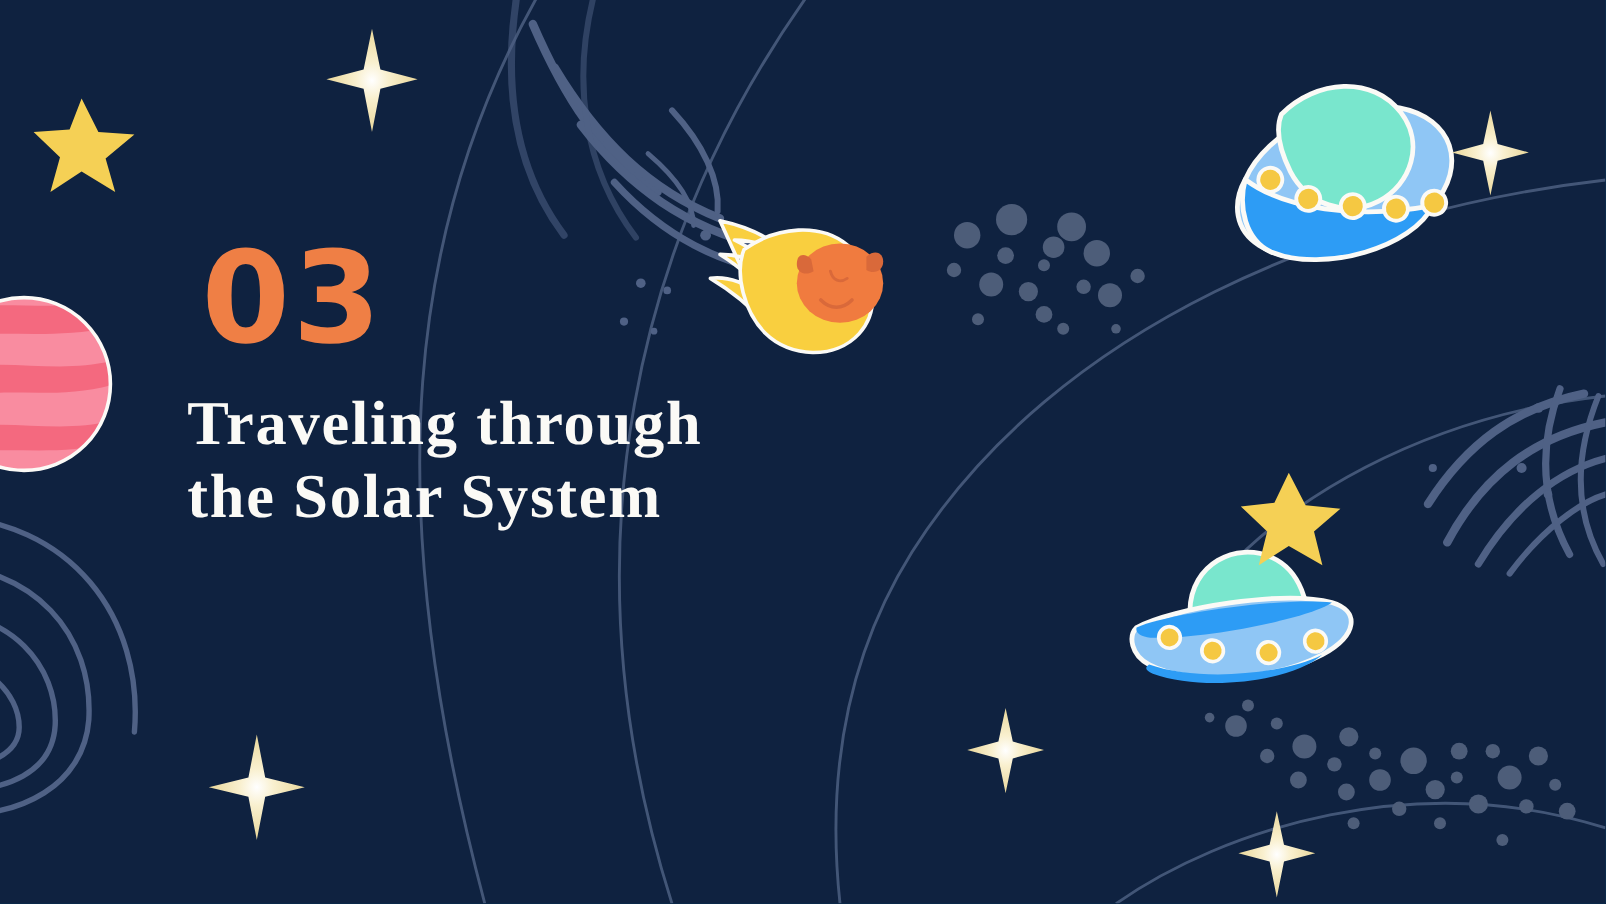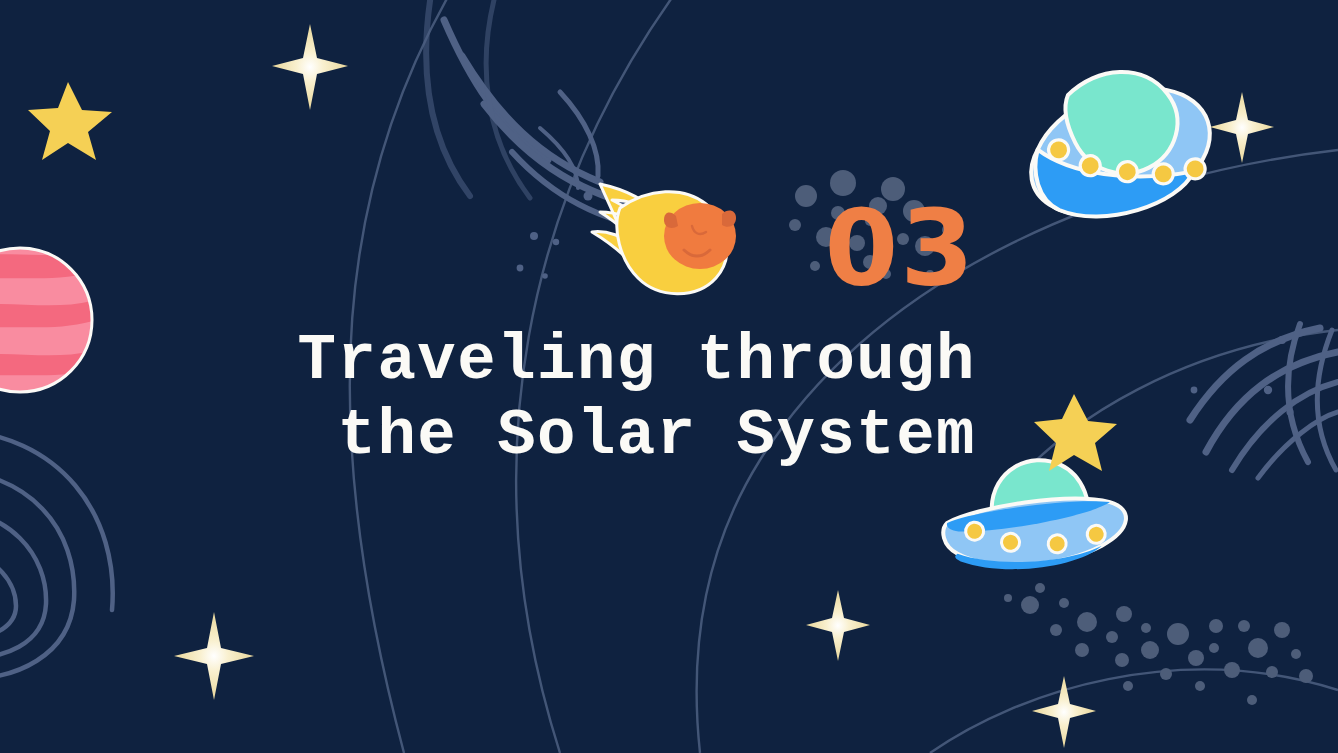--- a/index.html
+++ b/index.html
@@ -7,21 +7,20 @@
     padding: 0;
     background: #0d1f3c;
   }
   #slide {
     position: relative;
     width: 1338px;
     height: 753px;
     overflow: hidden;
     background: #0c4a6e;
     font-family: "DejaVu Sans", sans-serif;
-    text-align: right;
   }
   #bg-art {
     position: absolute;
     inset: 0;
     width: 1338px;
     height: 753px;
     pointer-events: none;
   }
   #text-block {
     position: absolute;
@@ -32,23 +31,23 @@
   #section-number {
     font-family: "DejaVu Sans", sans-serif;
     font-weight: bold;
     font-size: 106px;
     line-height: 1;
     letter-spacing: 2px;
     color: #ef7f45;
     margin: 0 0 22px 12px;
   }
   #section-title {
-    font-family: Liberation Mono, monospace;
+    font-family: Liberation Serif, serif;
     font-weight: bold;
-    font-size: 64px;
+    font-size: 52px;
     line-height: 1.17;
     letter-spacing: 1.5px;
     color: #fbfaf6;
     margin: 0;
     white-space: pre-line;
   }
 </style>
 </head>
 <body>
 

